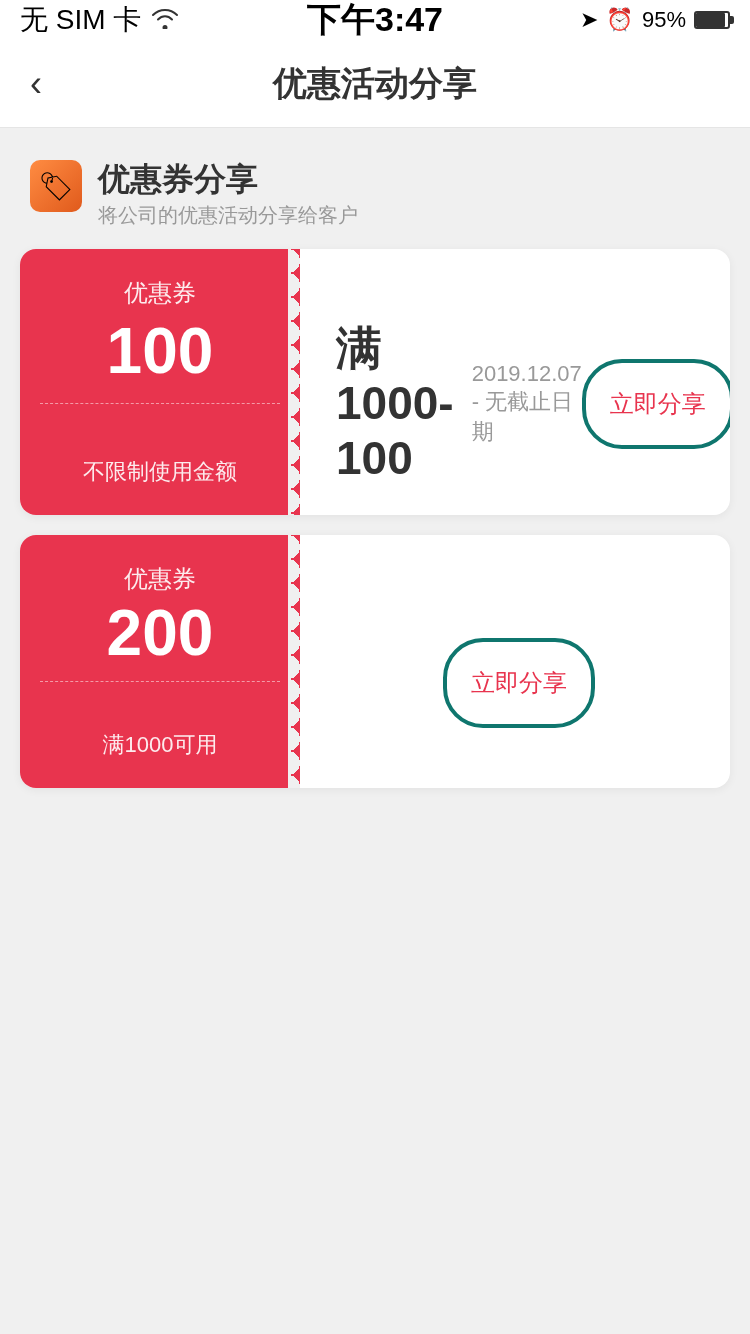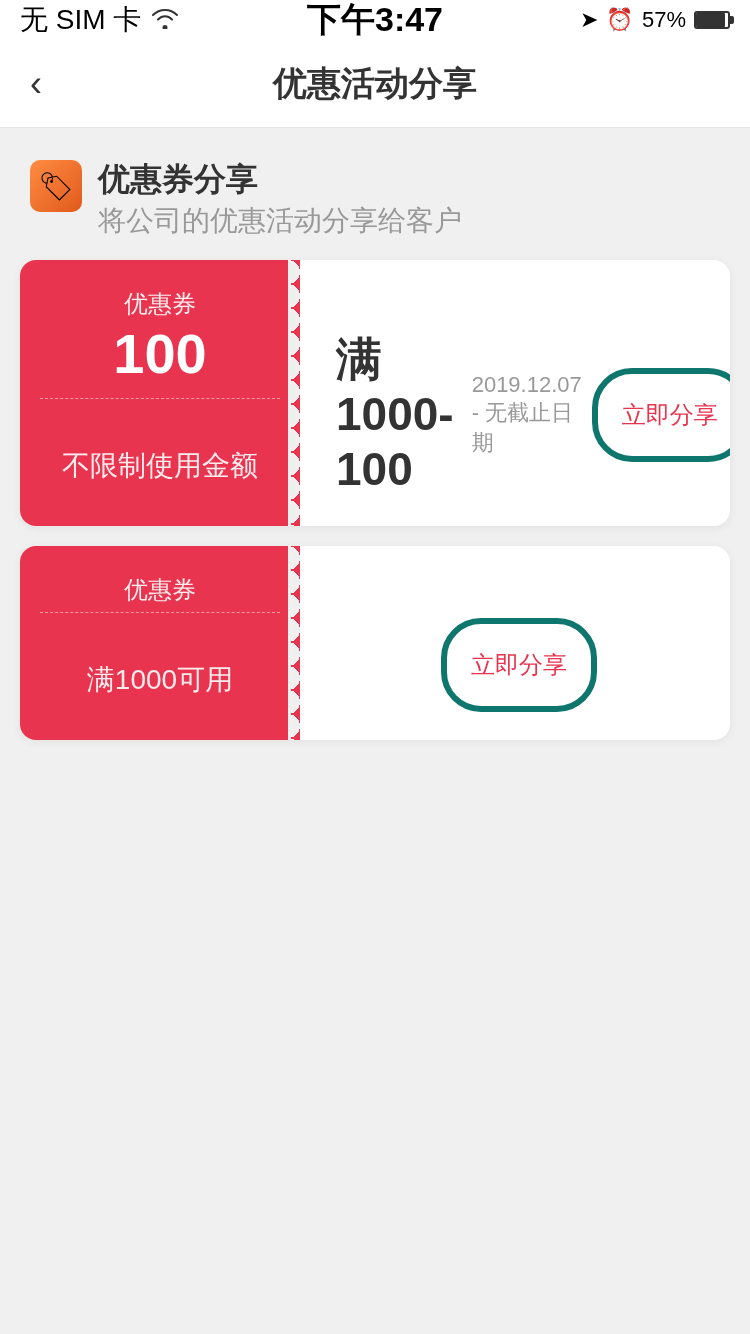--- a/index.html
+++ b/index.html
@@ -118,77 +118,76 @@
     .section-text-group {
       display: flex;
       flex-direction: column;
     }
     .section-title {
       font-size: 32px;
       font-weight: 600;
       color: #333;
     }
     .section-subtitle {
-      font-size: 28px;
+      font-size: 20px;
       color: #999;
     }
 
     
     .coupon-list {
       padding: 0 20px;
       display: flex;
       flex-direction: column;
       gap: 0;
       background: #f0f0f0;
     }
 
     .coupon-label {
       font-size: 24px;
       color: rgba(255,255,255,0.9);
       margin-bottom: 6px;
       text-align: center;
     }
     .coupon-value {
-      font-size: 56px;
+      font-size: 64px;
       font-weight: 700;
       color: #fff;
       line-height: 1;
       text-align: center;
       margin-bottom: 16px;
     }
     .coupon-divider-line {
       width: 100%;
       border-top: 1px dashed rgba(255,255,255,0.5);
       margin-bottom: 16px;
     }
     .coupon-condition {
-      font-size: 28px;
+      font-size: 22px;
       color: rgba(255,255,255,0.9);
       text-align: center;
       margin-top: 32px;
     }
     .coupon-name {
       font-size: 46px;
       font-weight: 700;
       color: #333;
       line-height: 1.2;
     }
     .coupon-bottom-row {
       display: flex;
       align-items: center;
       justify-content: flex-start;
-      gap: 10px;
     }
     .coupon-date {
       font-size: 22px;
       color: #999;
       flex: 1;
     }
     .share-btn {
-      border: 6px solid #0f766e;
+      border: 4px solid #0f766e;
       border-radius: 40px;
       padding: 25px 24px;
       font-size: 24px;
       color: #e8344e;
       background: #fff;
       cursor: pointer;
       white-space: nowrap;
       flex-shrink: 0;
     }
 
@@ -202,21 +201,21 @@
       background: #fff;
     }
 
     .coupon-red-side {
       width: 280px;
       background: #e8344e;
       flex-shrink: 0;
       display: flex;
       flex-direction: column;
       align-items: center;
-      justify-content: flex-start;
+      justify-content: space-between;
       padding: 28px 20px;
       position: relative;
     }
 
     
     .coupon-red-side::after {
       content: '';
       position: absolute;
       top: 0;
       right: -12px;
@@ -255,21 +254,21 @@
         <path d="M14 18a2.5 2.5 0 110 5 2.5 2.5 0 010-5z" fill="#333"></path>
         <path d="M7 12.5C9 10.5 11.4 9.3 14 9.3s5 1.2 7 3.2" stroke="#333" stroke-width="2" fill="none" stroke-linecap="round"></path>
         <path d="M2 8C5.3 4.7 9.4 3 14 3s8.7 1.7 12 5" stroke="#333" stroke-width="2" fill="none" stroke-linecap="round"></path>
       </svg>
     </span>
   </div>
   <div class="status-center">下午3:47</div>
   <div class="status-right">
     <span>➤</span>
     <span>⏰</span>
-    <span>57%</span>
+    <span>95%</span>
     <span class="battery-icon">
       <div class="battery-fill"></div>
     </span>
   </div>
 </div>
 
 <div class="nav-bar">
   <div class="nav-back">‹</div>
   <div class="nav-title">优惠活动分享</div>
 </div>
@@ -298,20 +297,21 @@
       <div class="coupon-bottom-row">
         <div class="coupon-date">2019.12.07 - 无截止日期</div>
         <button class="share-btn">立即分享</button>
       </div>
     </div>
   </div>
 
   <div class="coupon-wrapper">
     <div class="coupon-red-side">
       <div class="coupon-label">优惠券</div>
+      <div class="coupon-value">200</div>
       <div class="coupon-divider-line"></div>
       <div class="coupon-condition">满1000可用</div>
     </div>
     <div class="coupon-white-side">
       <div class="coupon-bottom-row">
         <button class="share-btn">立即分享</button>
       </div>
     </div>
   </div>
 

